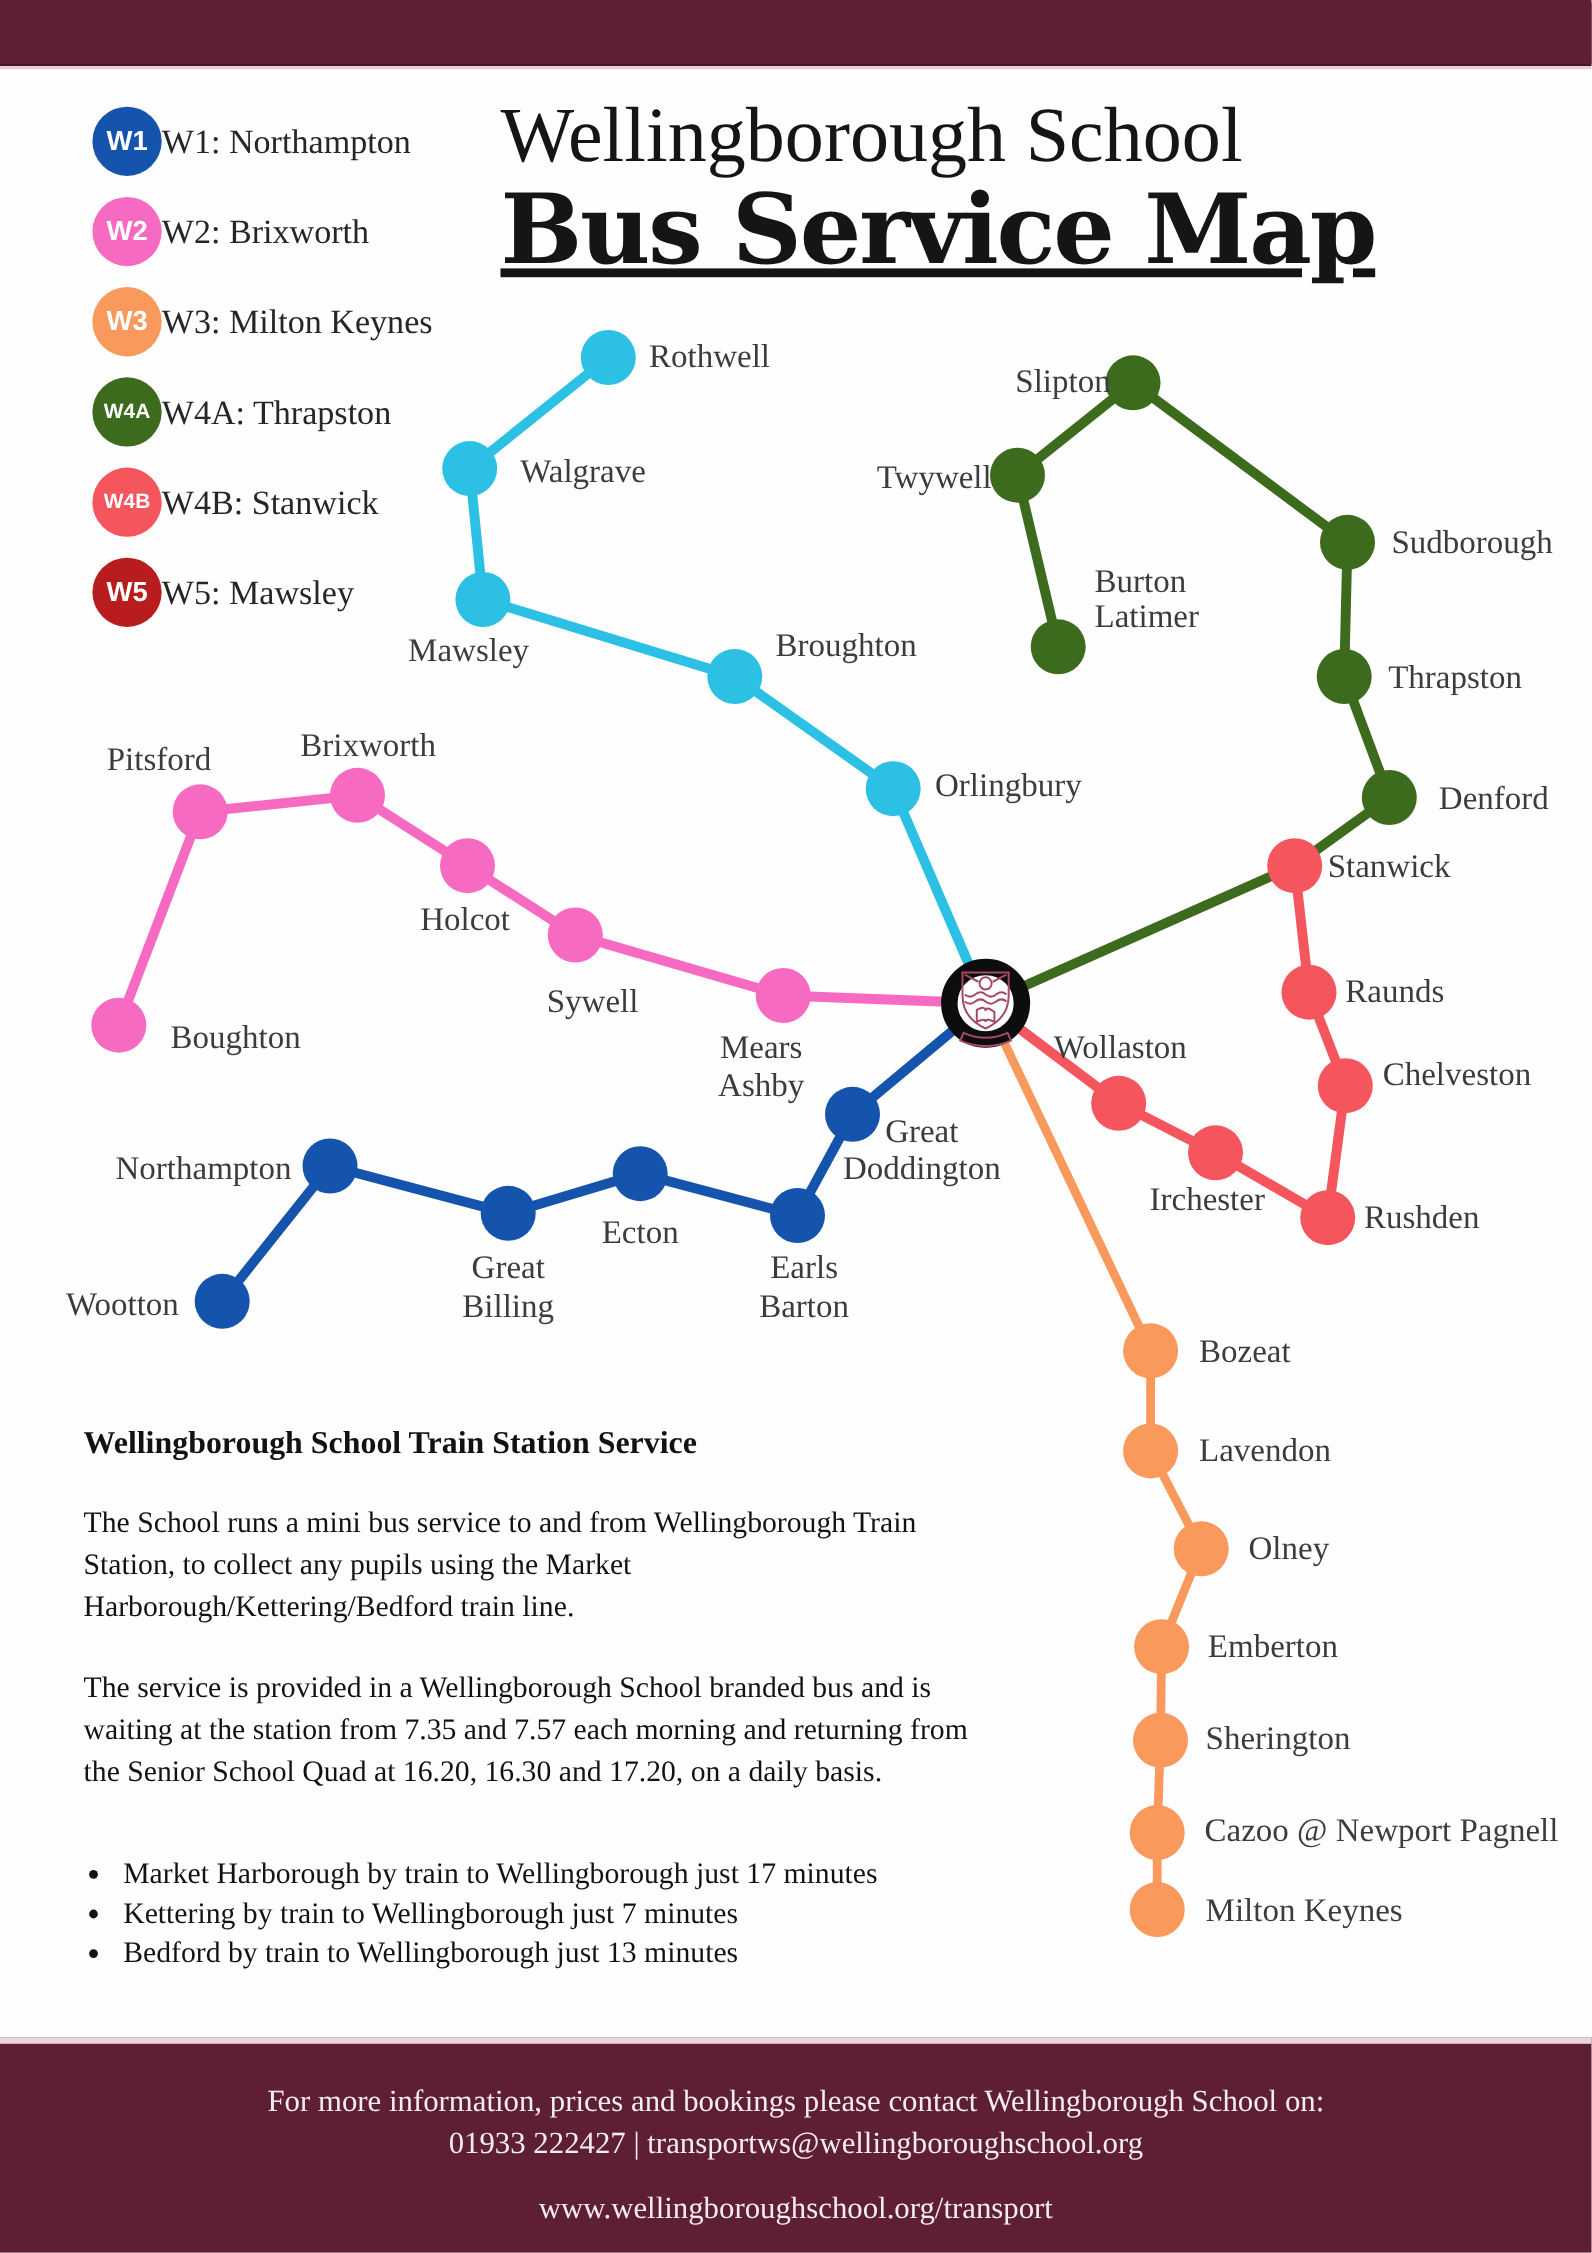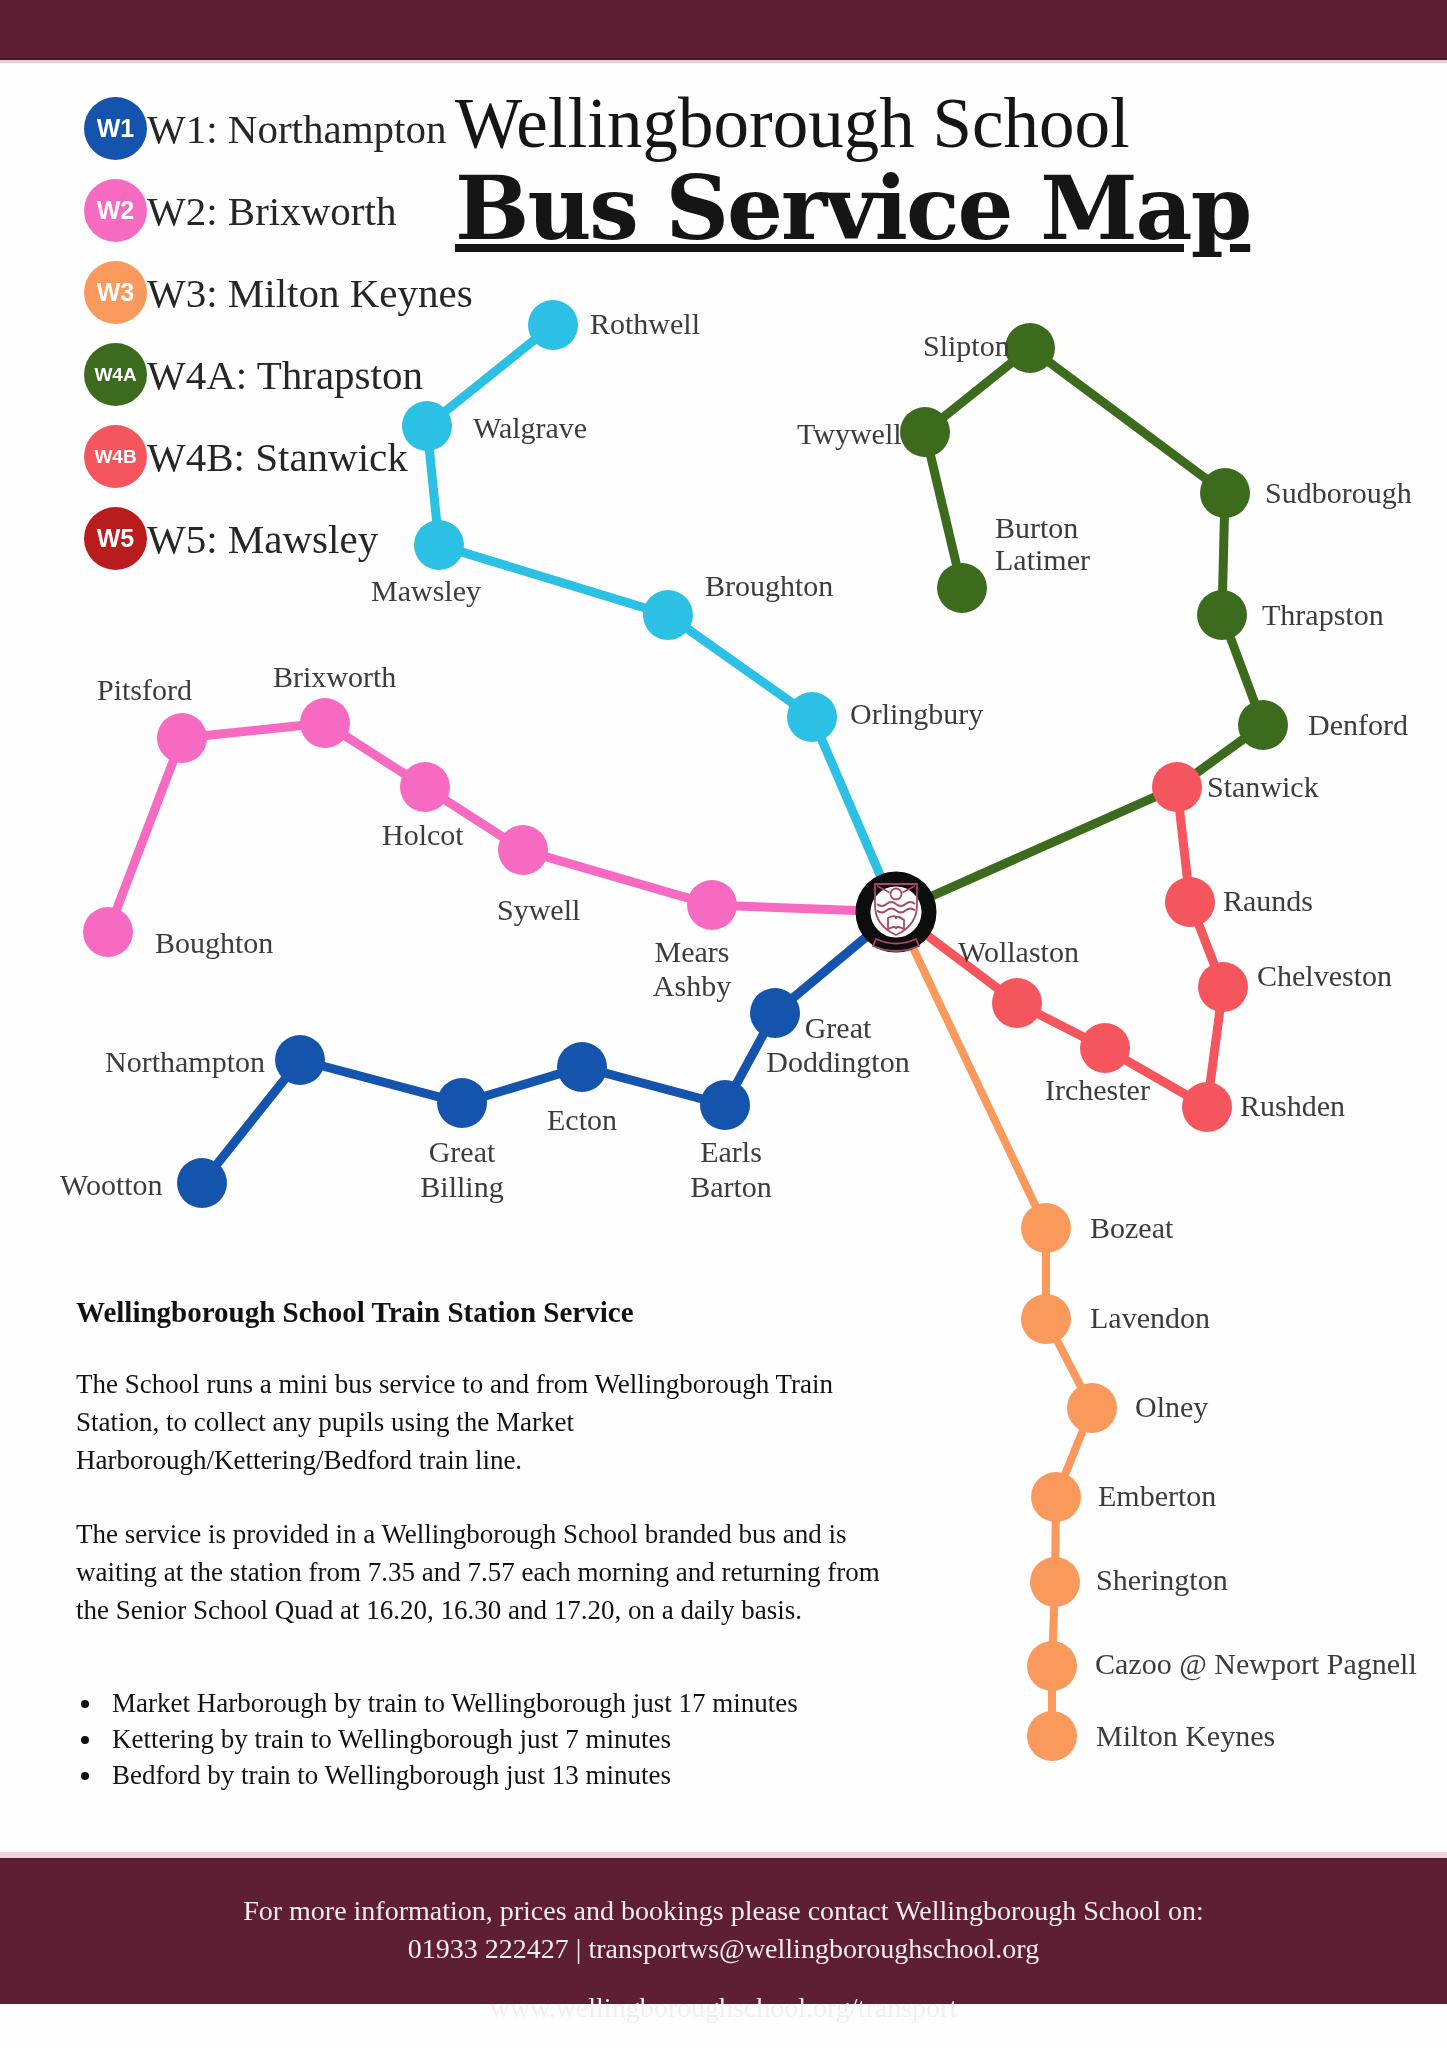--- a/index.html
+++ b/index.html
@@ -8,36 +8,36 @@
   .page{position:absolute;inset:0;overflow:hidden;background:#fffefe;}
 
   .topbar{position:absolute;left:0;top:0;width:100%;height:58px;background:#5e1e33;
           box-shadow:0 2px 0 #4a1627, 0 5px 0 #e9ccd4;}
 
   .legend{position:absolute;left:84px;top:97px;display:flex;flex-direction:column;gap:19px;z-index:3;}
   .legend-item{display:flex;align-items:center;height:63px;}
   .badge{width:63px;height:63px;border-radius:50%;display:flex;align-items:center;justify-content:center;
          color:#ffffff;font-family:"Liberation Sans",sans-serif;font-weight:bold;font-size:25px;flex:0 0 auto;}
   .badge.small{font-size:19px;}
-  .legend-label{font-size:41px;color:#262626;white-space:nowrap;}
+  .legend-label{font-size:31px;color:#262626;white-space:nowrap;}
 
   .title{position:absolute;left:455px;top:84px;width:890px;color:#151515;z-index:2;}
   .title-line1{font-size:71px;font-weight:400;line-height:1.1;}
   .title-line2{font-family:"DejaVu Serif",serif;font-size:88px;font-weight:700;letter-spacing:-2px;line-height:1.02;margin-top:2px;text-decoration:underline;}
 
   svg.map{position:absolute;left:0;top:0;width:1447px;height:2048px;z-index:1;}
   svg.map text{font-size:30px;fill:#3c3c3c;}
 
   .info{position:absolute;left:76px;top:1296px;width:780px;color:#121212;z-index:3;}
   .info-heading{font-size:29px;font-weight:700;}
   .para{margin-top:36px;font-size:27px;line-height:38px;white-space:nowrap;}
   .bullets{margin:56px 0 0 2px;padding:0 0 0 26px;font-size:27px;line-height:36px;}
   .bullets li{padding-left:8px;white-space:nowrap;}
 
-  .footer{position:absolute;left:0;top:1852px;width:100%;height:152px;background:#5e1e33;
+  .footer{position:absolute;left:0;top:1852px;width:100%;height:196px;background:#5e1e33;
           border-top:6px solid #edd5dc;box-sizing:border-box;text-align:center;color:#f6edf0;z-index:4;}
   .footer-block{padding-top:34px;}
   .footer-line{font-size:28px;line-height:38px;}
   .footer-website{font-size:28px;margin-top:24px;}
 </style>
 </head>
 <body>
 
 <div class="page">
 

